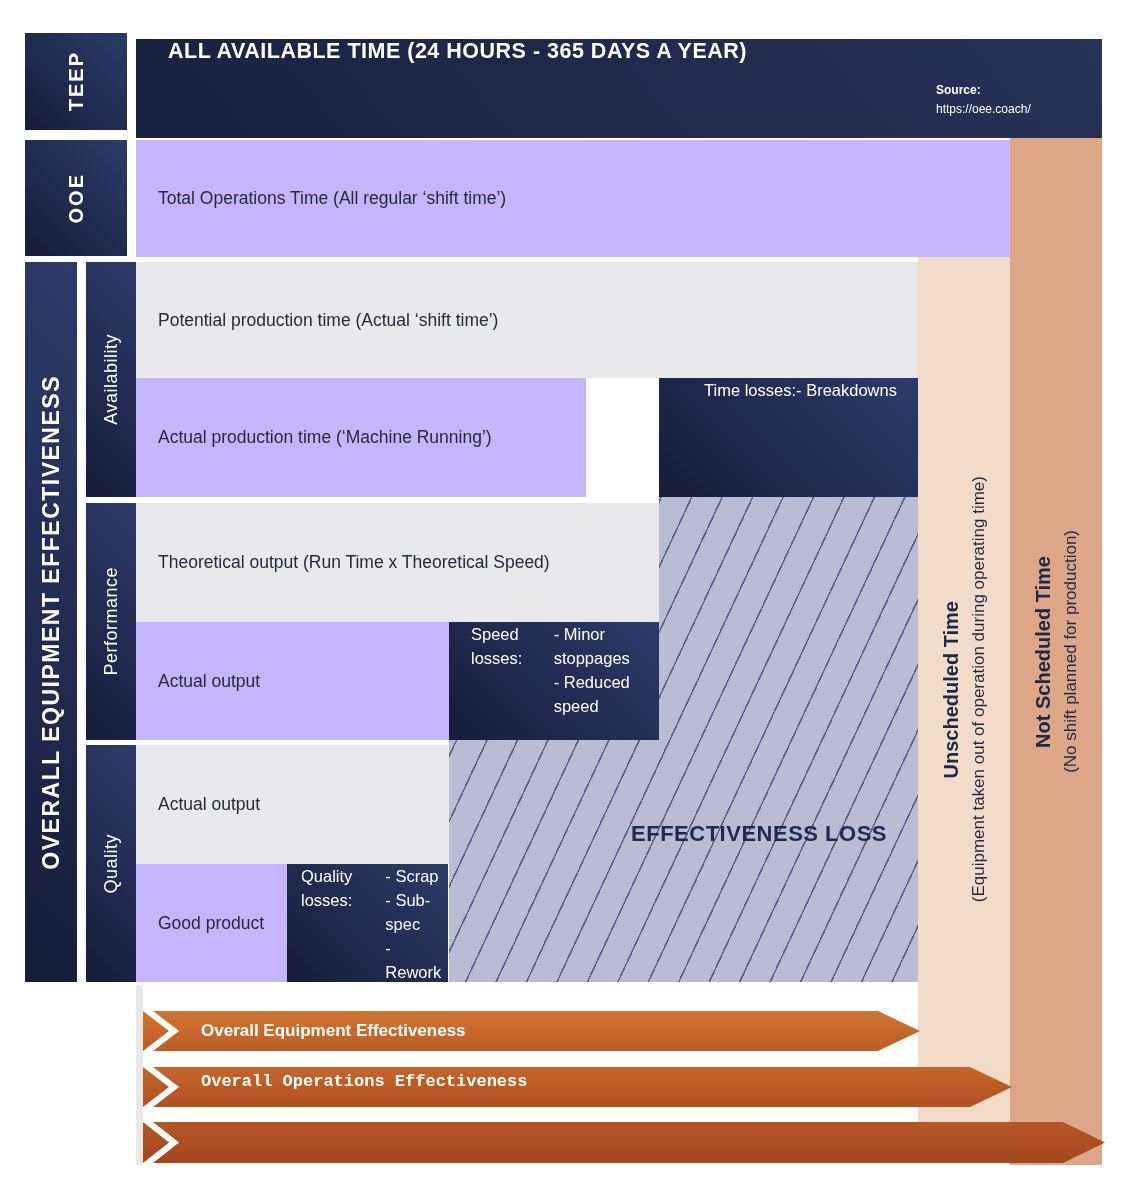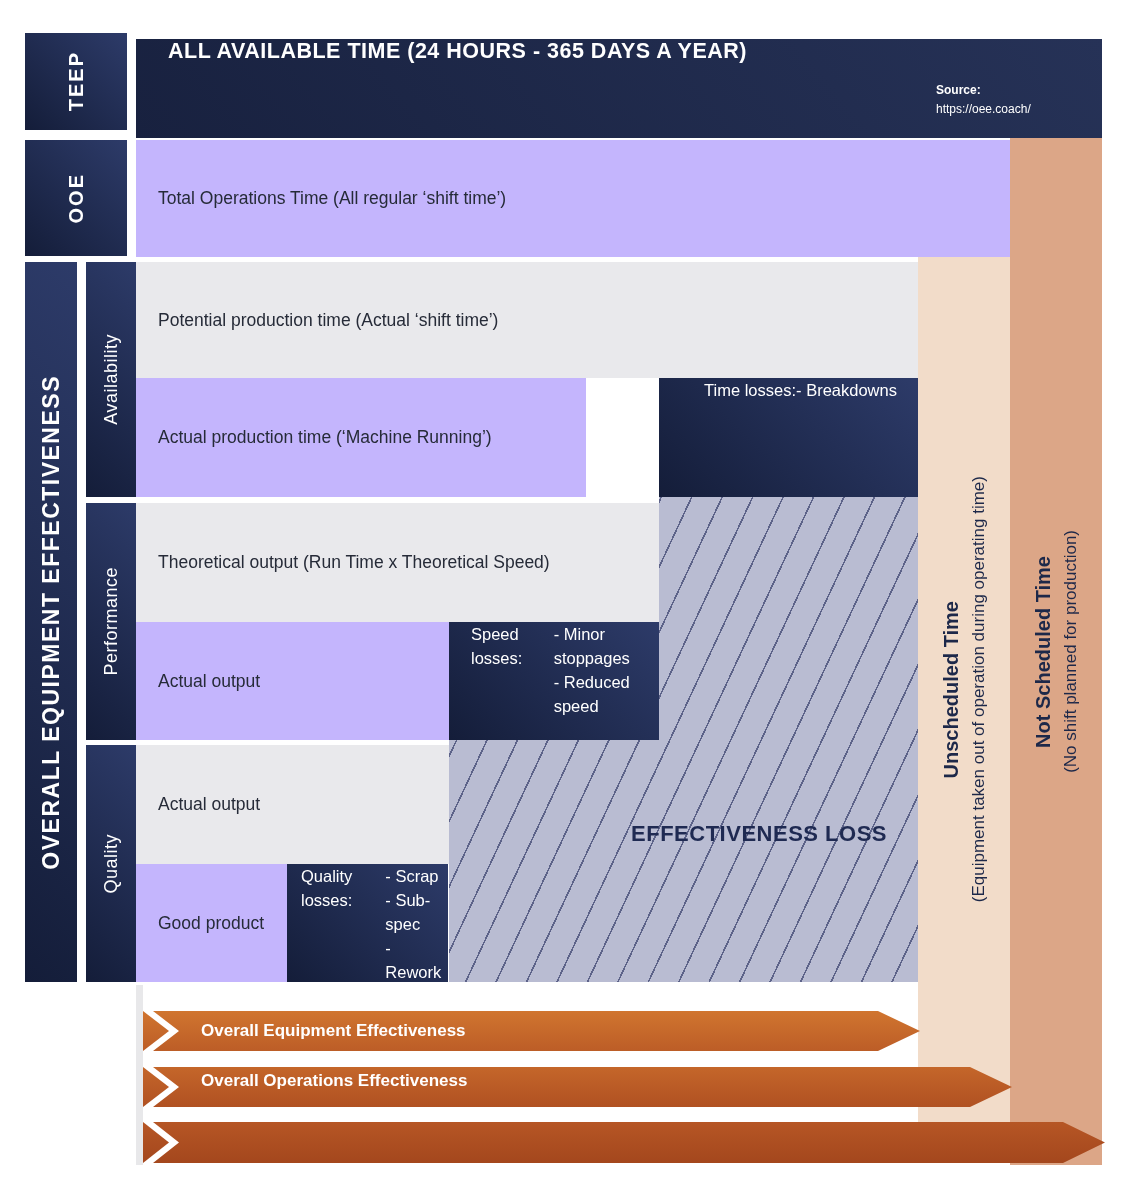--- a/index.html
+++ b/index.html
@@ -161,21 +161,21 @@
         <stop offset="0" stop-color="#d0752f"></stop>
             <stop offset="1" stop-color="#bc5d27"></stop>
       </linearGradient>
         </defs>
       <polygon points="0,0 26,20 0,40" fill="url(#g1)"></polygon>
       <polygon points="10,0 735,0 777,20 735,40 10,40 36,20" fill="url(#g1)"></polygon>
     </svg>
     <div class="albl">Overall Equipment Effectiveness</div>
   </div>
 
-  <div class="abs arrow" style="left:143px;top:1067px;width:869px;height:28px;">
+  <div class="abs arrow" style="left:143px;top:1067px;width:869px;height:28px;font-family:Liberation Mono, monospace;">
     <svg width="869" height="40">
       <defs>
           <linearGradient id="g2" x1="0" y1="0" x2="0" y2="1">
         <stop offset="0" stop-color="#c4662a"></stop>
             <stop offset="1" stop-color="#b05122"></stop>
       </linearGradient>
         </defs>
       <polygon points="0,0 26,20 0,40" fill="url(#g2)"></polygon>
       <polygon points="10,0 827,0 869,20 827,40 10,40 36,20" fill="url(#g2)"></polygon>
     </svg>

